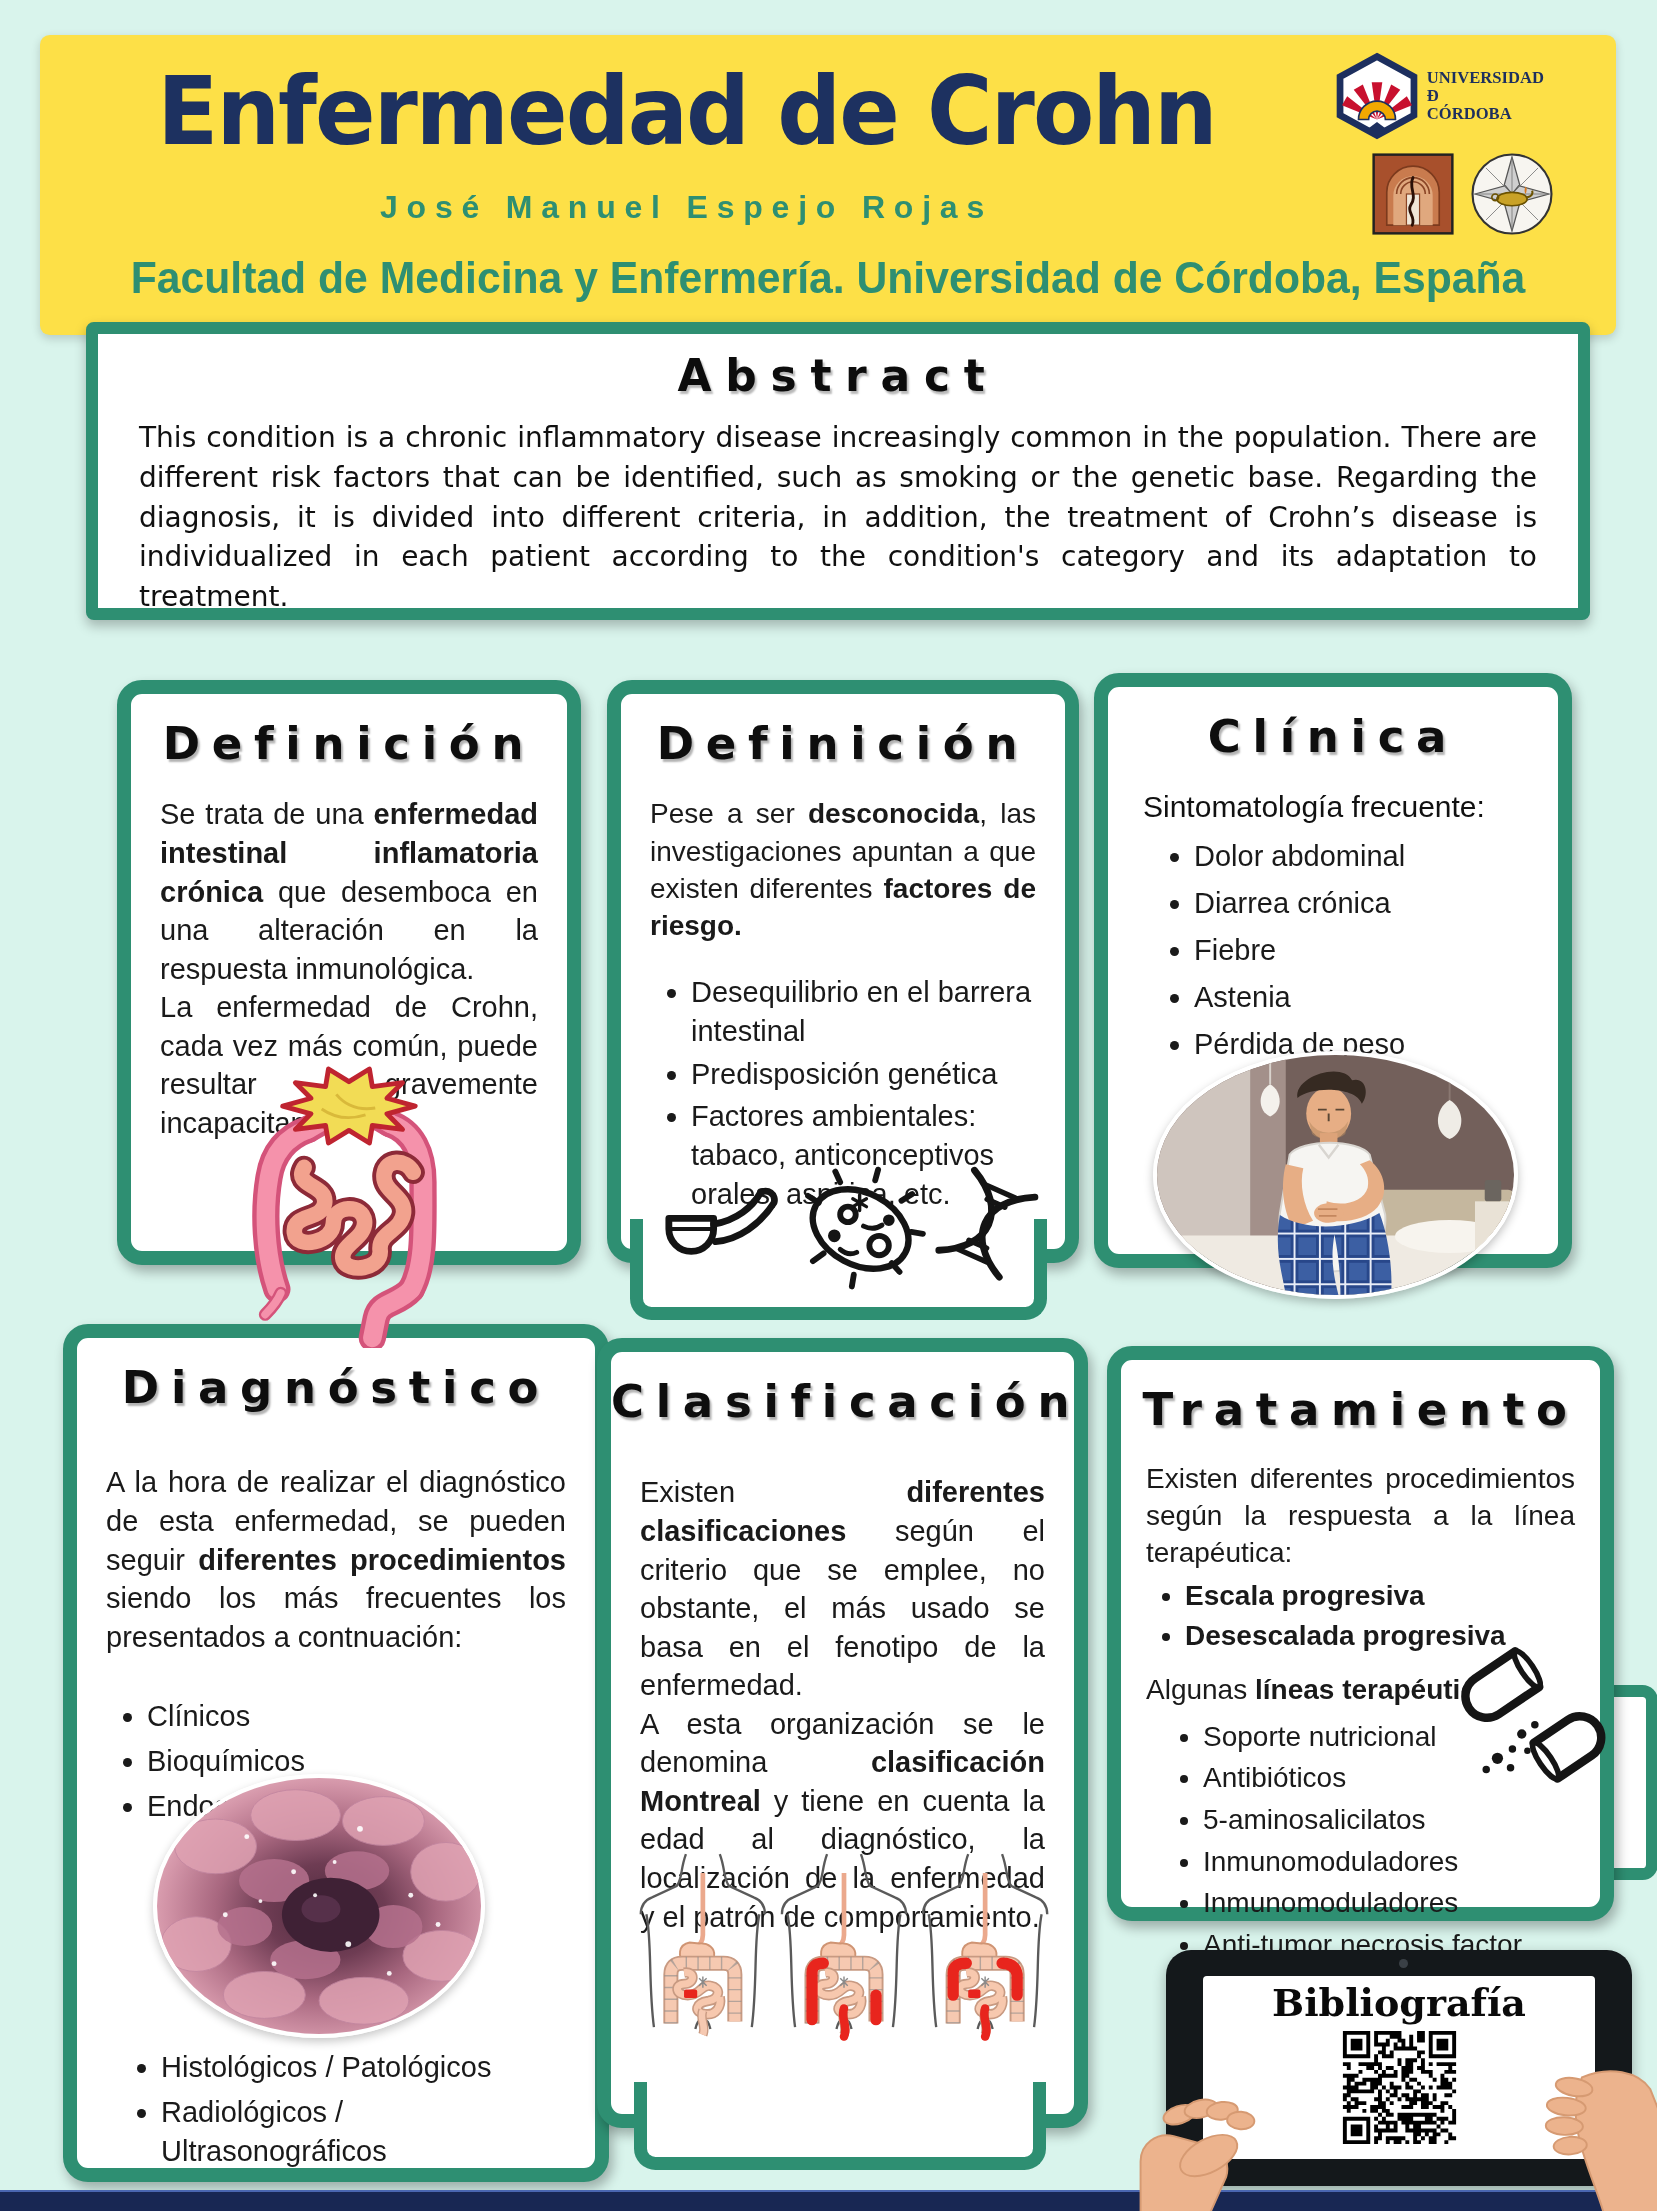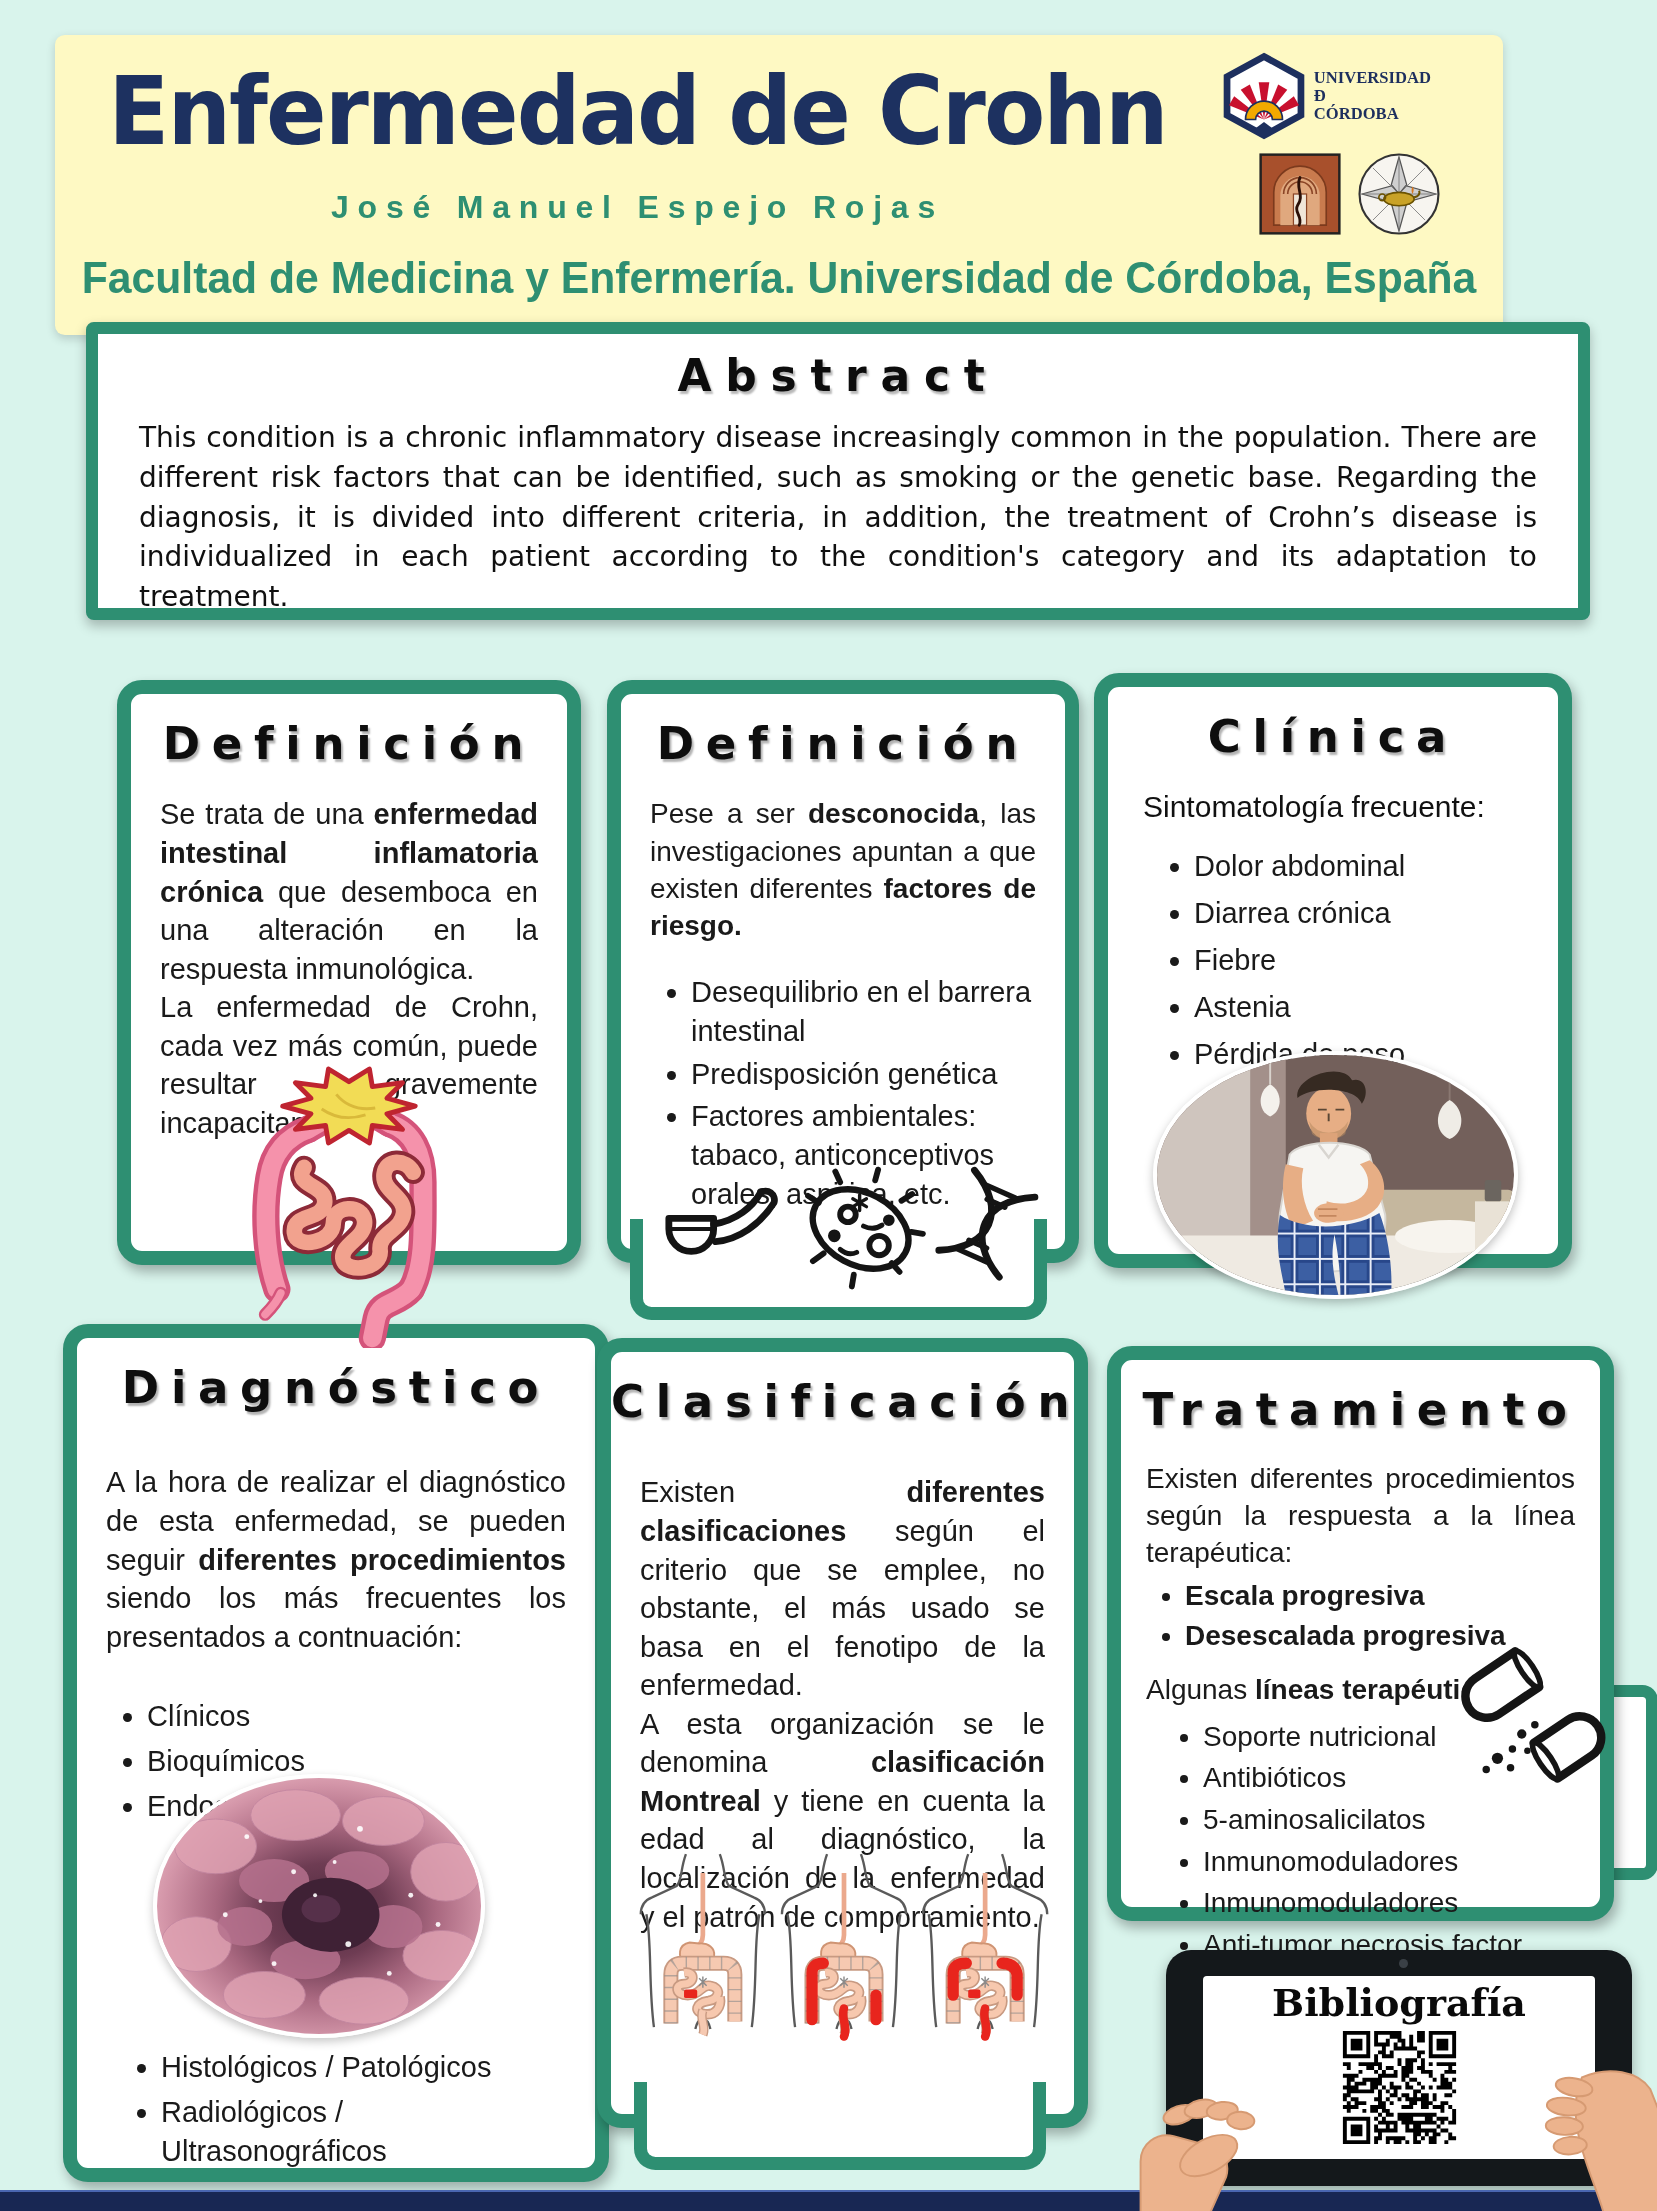--- a/index.html
+++ b/index.html
@@ -1,20 +1,20 @@
 <!DOCTYPE html>
 <html><head>
 <meta charset="utf-8">
 <style>
   html,body{margin:0;padding:0;background:#bfe9dd;}
   #poster{position:relative;width:1658px;height:2212px;background:#D9F4EC;overflow:hidden;
           font-family:"Liberation Sans",sans-serif;color:#161616;}
   .abs{position:absolute;}
   
-  #header{left:55px;top:35px;width:1448px;height:300px;background:#fef9c3;border-radius:9.8px;
+  #header{left:40px;top:35px;width:1576px;height:300px;background:#fde047;border-radius:9.8px;
           box-shadow:0 3.9px 9.8px rgba(0,0,0,.16);z-index:1;}
   #main-title{left:0;right:283px;top:21.5px;text-align:center;font-family:"DejaVu Sans",sans-serif;
           font-size:94px;font-weight:800;color:#1D3160;letter-spacing:-2px;transform:scaleX(.95);}
   #author{left:0;right:283px;top:154px;text-align:center;font-size:32px;font-weight:bold;
           color:#2E8F72;letter-spacing:8.8px;}
   #affiliation{left:0;right:0;top:218px;text-align:center;font-size:44px;font-weight:bold;
           color:#2E8F72;letter-spacing:0px;transform:scaleX(.97);}
   #logos{right:25px;top:15.6px;width:256px;}
   .logo-row{display:flex;align-items:center;justify-content:flex-start;gap:7.8px;}
   .logo-row.seals{justify-content:center;gap:15.6px;margin-top:11.7px;}
@@ -32,21 +32,21 @@
   .card h2{margin:23.4px 0 0;text-align:center;font-family:"DejaVu Sans",sans-serif;font-size:45px;
         letter-spacing:11.7px;color:#0e0e0e;text-shadow:2px 2.9px 2px rgba(0,0,0,.3);}
   .card p.body{margin:25px 29px 0;font-size:29px;line-height:1.33;text-align:justify;color:#1a1a1a;}
   .card ul{margin:29px 13.7px 0 0;padding-left:70px;font-size:29px;color:#1a1a1a;}
   .card li{margin-bottom:2.9px;line-height:1.35;}
   #definicion{left:117px;top:680px;width:464px;height:585px;}
   #etiologia{left:607px;top:680px;width:472px;height:583px;}
   #etiologia p.body{font-size:28px;}
   #clinica{left:1094px;top:673px;width:478px;height:595px;}
   #clinica .sub{margin:27px 0 0 35px;font-size:30px;font-weight:normal;color:#111;}
-  #clinica ul{padding-left:86px;margin-top:23px;}
+  #clinica ul{padding-left:86px;margin-top:13px;}
   #clinica li{margin-bottom:7.8px;}
   #diagnostico{left:63px;top:1324px;width:546px;height:858px;}
   #diagnostico ul{margin-top:41px;}
   #diagnostico li{margin-bottom:5.9px;}
   #clasificacion{left:597px;top:1338px;width:491px;height:790px;}
   #clasificacion p.body{margin-top:23.4px;}
   #clasificacion p.body.first{margin-top:39px;}
   #tratamiento{left:1107px;top:1346px;width:507px;height:575px;}
   #tratamiento p.body{font-size:28px;margin:23.4px 25px 0;}
   #tratamiento ul{font-size:28px;margin-top:5.9px;padding-left:64px;}

